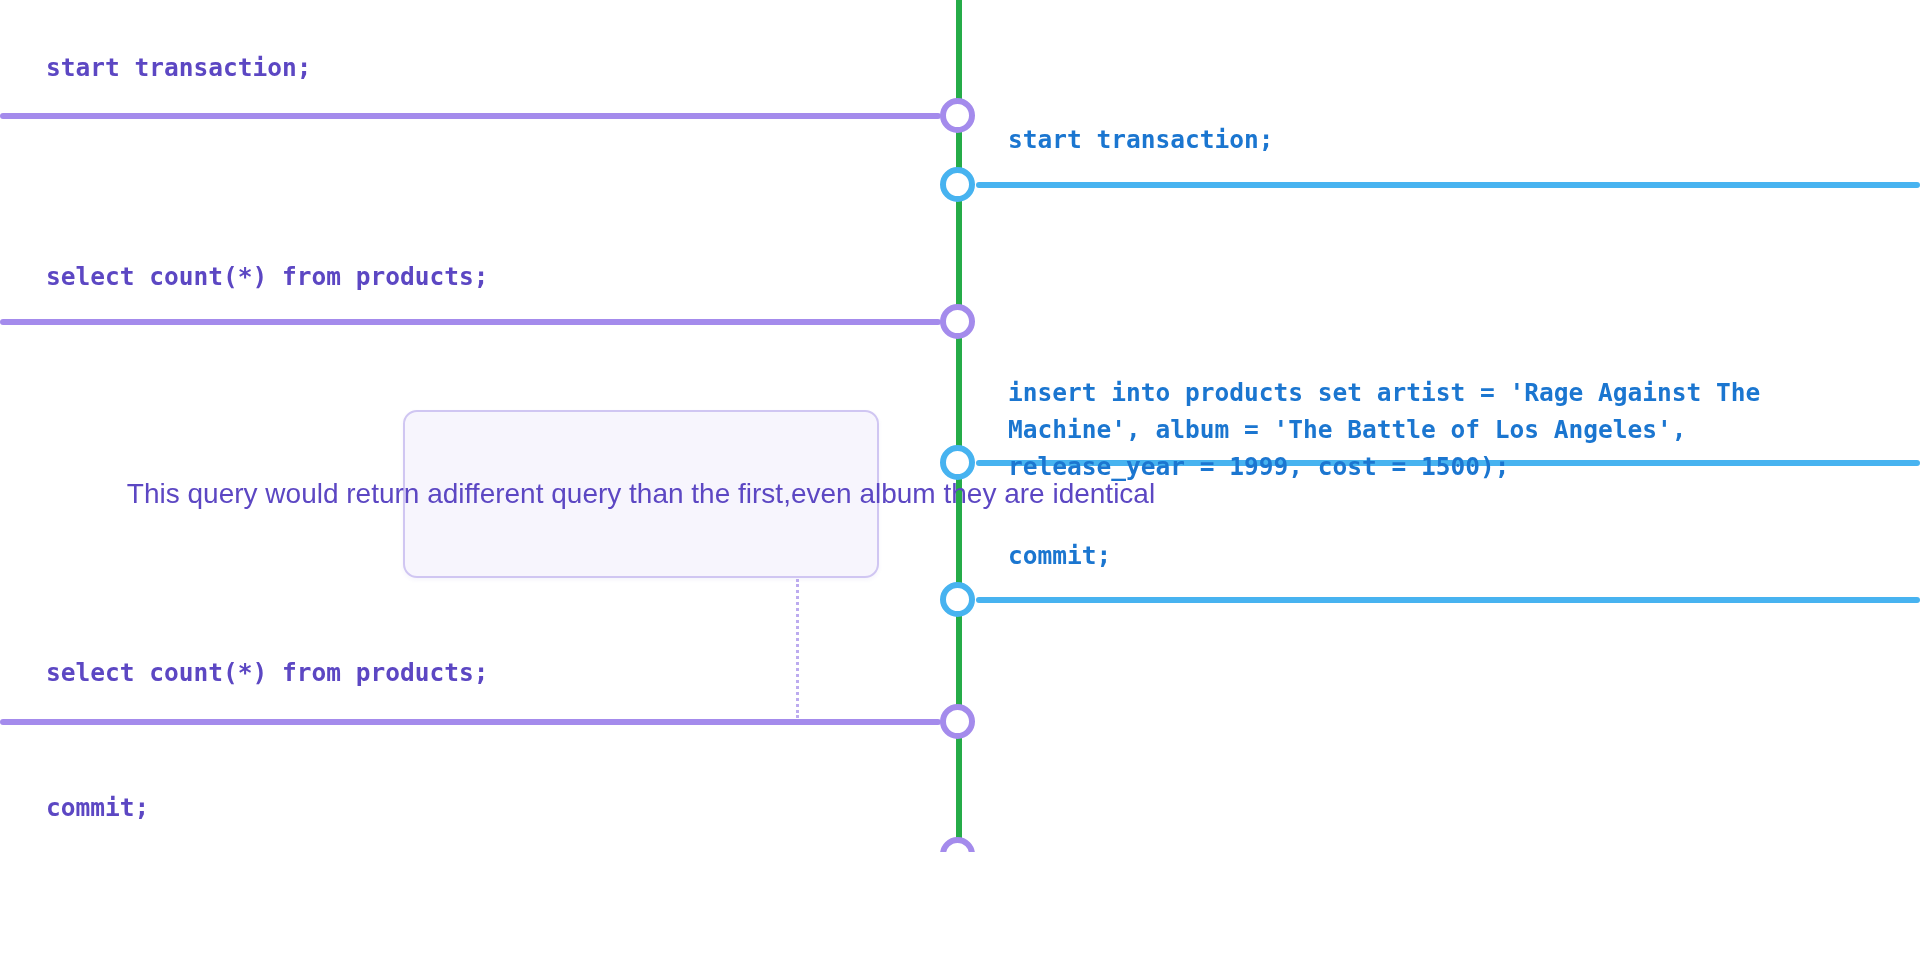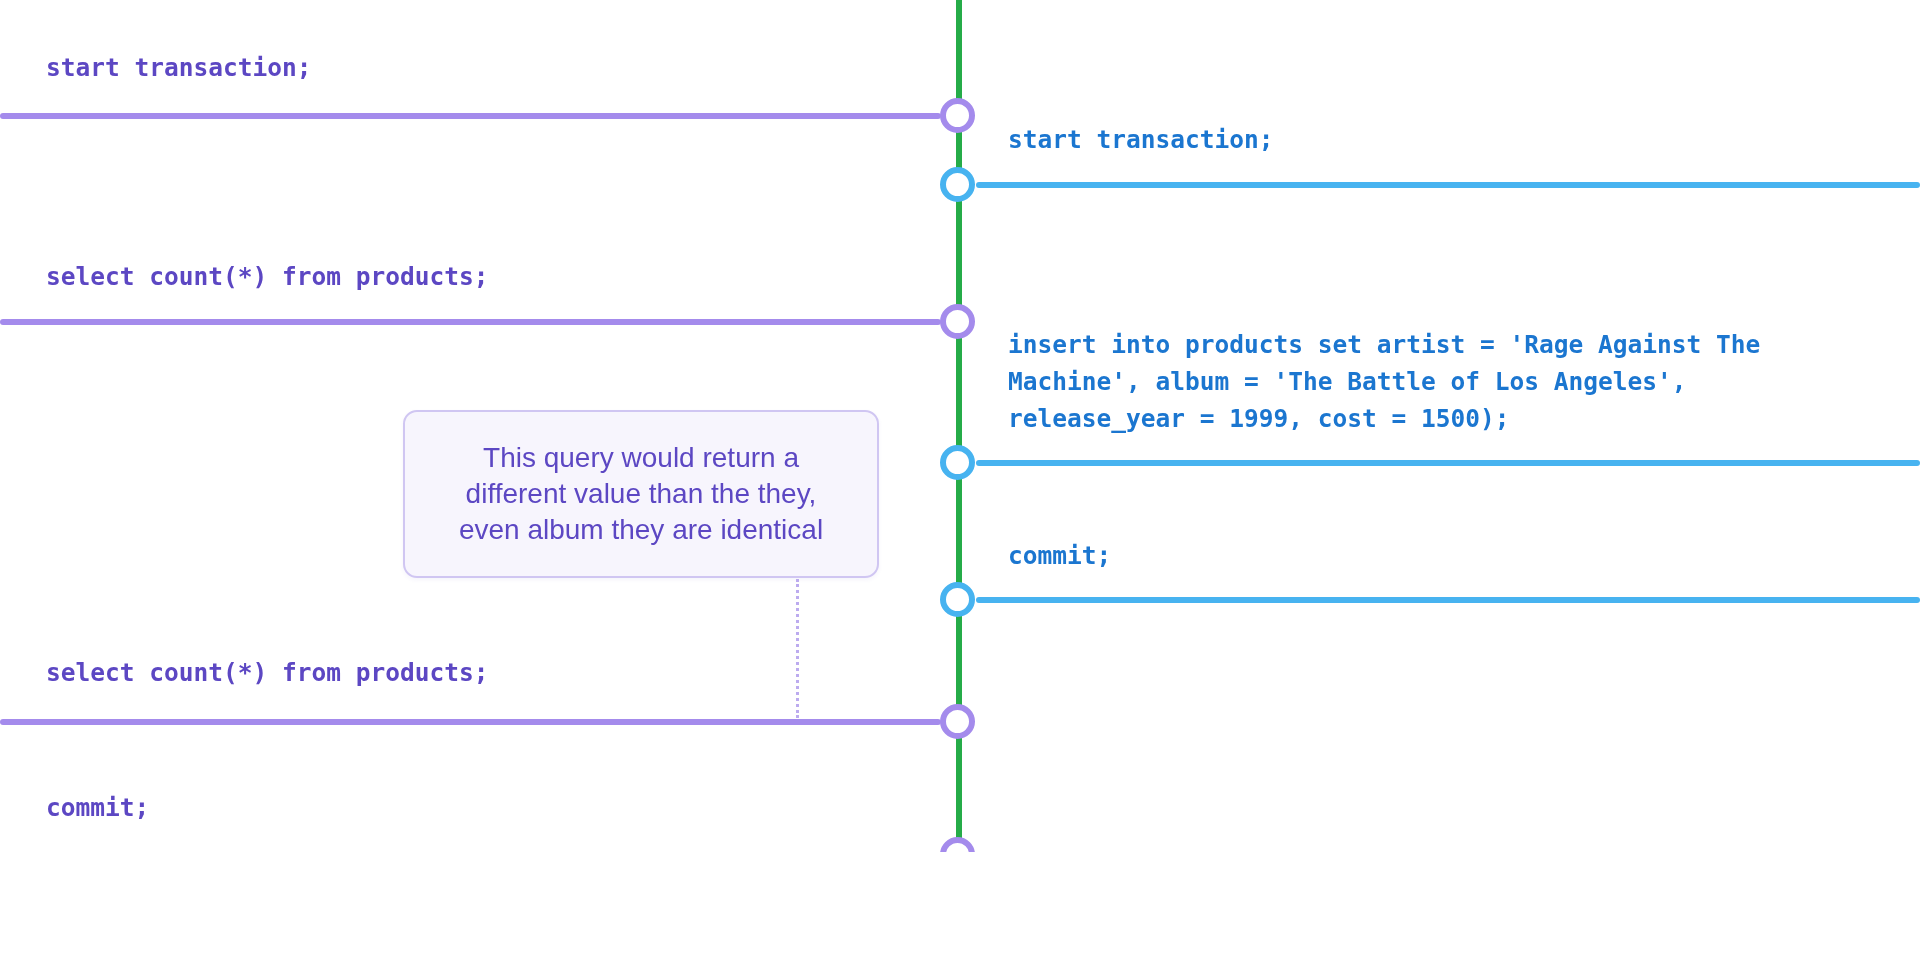--- a/index.html
+++ b/index.html
@@ -39,30 +39,30 @@
   .node.blue{border:6.5px solid var(--blue-line);}
   
   .code{
     position:absolute;
     font-size:24.5px;font-weight:bold;line-height:30px;
     white-space:nowrap;letter-spacing:0;
   }
   .code.left{left:46px;color:var(--purple-text);}
   .code.right{left:1008px;color:var(--blue-text);}
   .code.block{
-    white-space:normal;width:812px;line-height:37px;
+    white-space:normal;width:812px;line-height:37px;margin-top:48px;
   }
   
   .tooltip{
     position:absolute;left:403px;top:410px;width:476px;height:168px;
     box-sizing:border-box;
     background:var(--tooltip-bg);
     border:2px solid var(--tooltip-border);
     border-radius:14px;
-    display:flex;flex-direction:column;justify-content:center;align-items:center;
+    display:flex;flex-direction:row;justify-content:center;align-items:center;
     font-family:"Liberation Sans","DejaVu Sans",sans-serif;
     font-size:28px;font-weight:500;line-height:36px;
     color:var(--purple-text);
     box-shadow:0 2px 4px rgba(92,71,195,0.06);
   }
   .tooltip .tline{white-space:nowrap;}
   .connector{
     position:absolute;left:796px;top:579px;height:139px;width:0;
     border-left:3px dotted var(--connector-dotted);
   }
@@ -98,19 +98,19 @@
   <div class="code left" style="top:262px">select count(*) from products;</div>
   <div class="code left" style="top:658px">select count(*) from products;</div>
   <div class="code left" style="top:793px">commit;</div>
 
   <div class="code right" style="top:125px">start transaction;</div>
   <div class="code right block" style="top:326px">insert into products set artist = 'Rage Against The Machine', album = 'The Battle of Los Angeles', release_year = 1999, cost = 1500);</div>
   <div class="code right" style="top:541px">commit;</div>
 
   <div class="tooltip">
     <div class="tline">This query would return a</div>
-    <div class="tline">different value than the they,</div>
+    <div class="tline">different query than the first,</div>
     <div class="tline">even album they are identical</div>
   </div>
 
   <div class="connector"></div>
 
 </div>
 
 </body></html>

